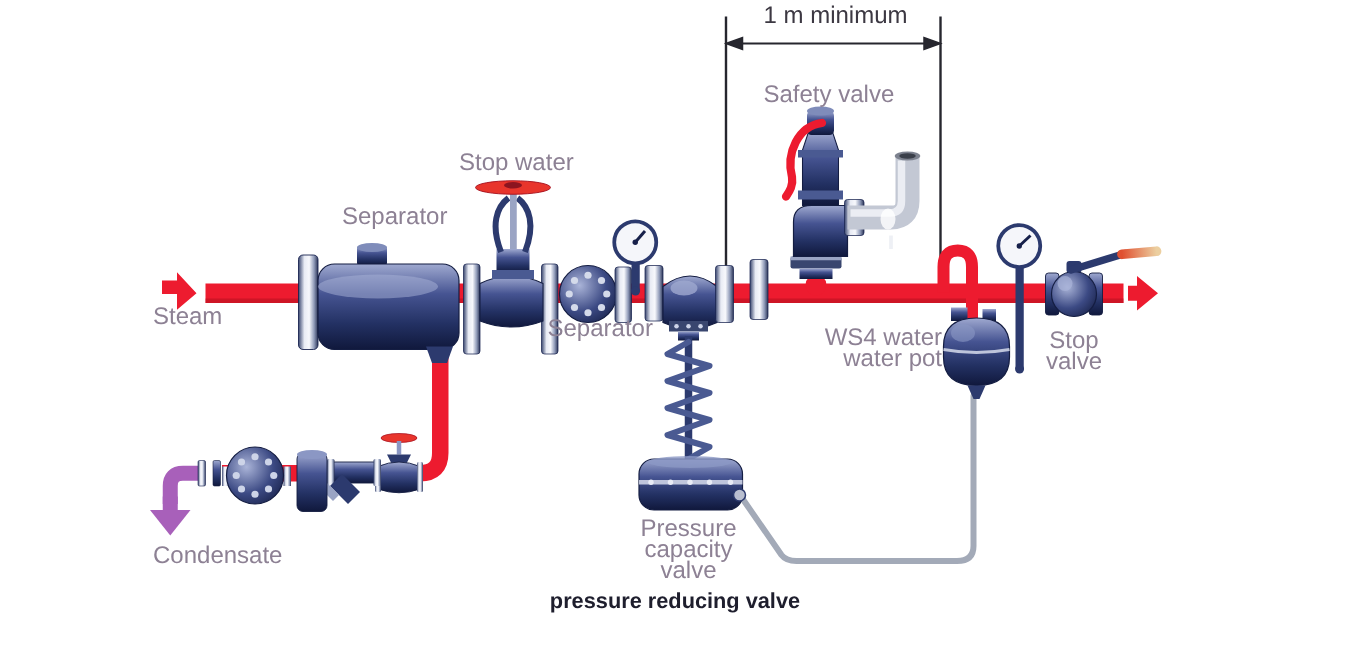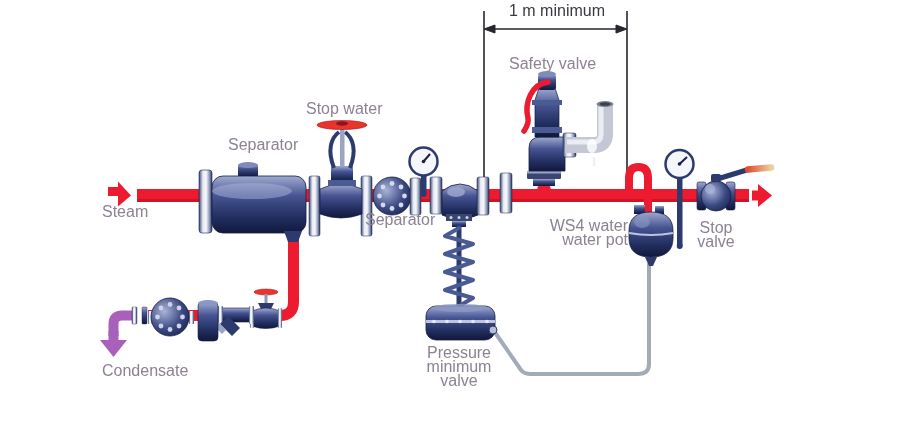--- a/index.html
+++ b/index.html
@@ -263,25 +263,26 @@
 <div class="lbl" style="left:306px;top:102px;">Stop water</div>
 <div class="lbl" style="left:365px;top:213px;">Separator</div>
 <div class="lbl" style="left:509px;top:57px;">Safety valve</div>
 <div class="lbl dim" style="left:500px;top:4px;width:114px;">1 m minimum</div>
 <div class="lbl right" style="left:540px;top:219px;width:88px;">
   <div>WS4 water</div>
   <div>water pot</div>
 </div>
 <div class="lbl center" style="left:413px;top:346px;width:92px;">
   <div>Pressure</div>
-  <div>minimum</div>
+  <div>capacity</div>
   <div>valve</div>
 </div>
 <div class="lbl center" style="left:688px;top:221px;width:56px;">
   <div>Stop</div>
   <div>valve</div>
 </div>
 <div class="lbl" style="left:102px;top:364px;">Condensate</div>
 
 <div id="caption">
+  <div>pressure reducing valve</div>
 </div>
 
 </div>
 
 </body></html>

